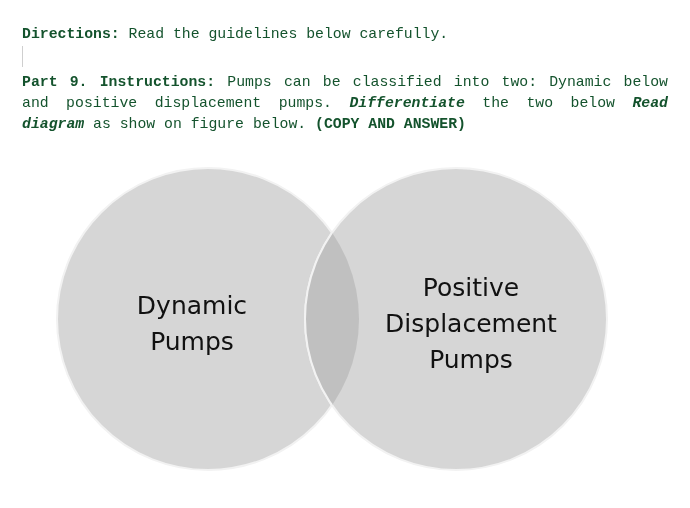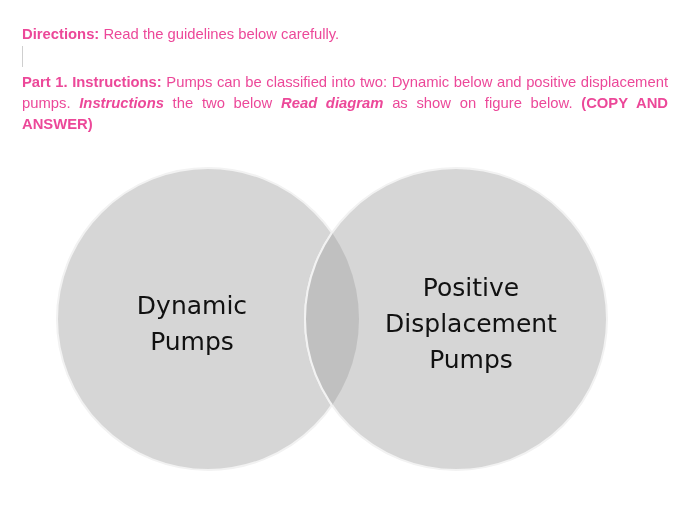--- a/index.html
+++ b/index.html
@@ -18,27 +18,27 @@
 
   
   .doc-text {
     position: absolute;
     left: 22px;
     top: 24px;
     width: 646px;
   }
 
   .para {
-    font-family: Liberation Sans, sans-serif;
+    font-family: Liberation Mono, monospace;
     font-size: 14.8px;
     line-height: 1.42;
     text-align: justify;
     text-justify: inter-word;
     margin: 0;
-    color: #ec4899;
+    color: #14532d;
   }
 
   .para-directions {
     margin-bottom: 0;
   }
 
   .para-instructions {
     margin-top: 27px;
   }
 
@@ -78,21 +78,21 @@
 </head>
 <body>
 
 <div class="doc-text">
 
   <p class="para para-directions">
     <span class="b">Directions:</span><span> Read the guidelines below carefully.</span>
   </p>
 
   <p class="para para-instructions">
-    <span class="b">Part 1. Instructions:</span><span> Pumps can be classified into two: Dynamic below and positive displacement pumps. </span><span class="bi">Instructions</span><span> the two below </span><span class="bi">Read diagram</span><span> as show on figure below. </span><span class="b">(COPY AND ANSWER)</span>
+    <span class="b">Part 9. Instructions:</span><span> Pumps can be classified into two: Dynamic below and positive displacement pumps. </span><span class="bi">Differentiate</span><span> the two below </span><span class="bi">Read diagram</span><span> as show on figure below. </span><span class="b">(COPY AND ANSWER)</span>
   </p>
 </div>
 
 <div class="caret-artifact"></div>
 
 <div class="venn-wrap">
   <svg class="venn-svg" width="690" height="345" viewBox="0 0 690 345" xmlns="http://www.w3.org/2000/svg">
     <defs>
       <clipPath id="clip-left">
         <circle id="cp-left" cx="184" cy="171" r="151" stroke="#f2f2f2"></circle>

